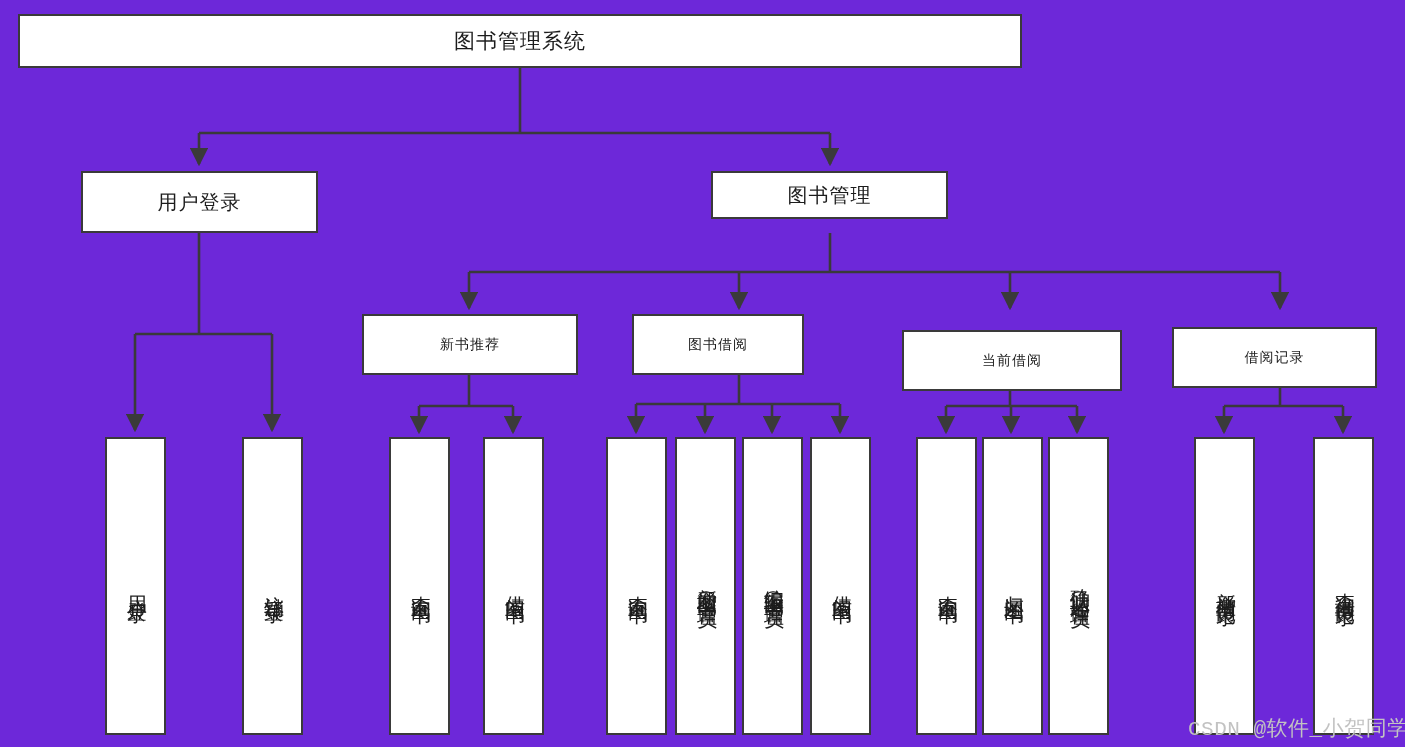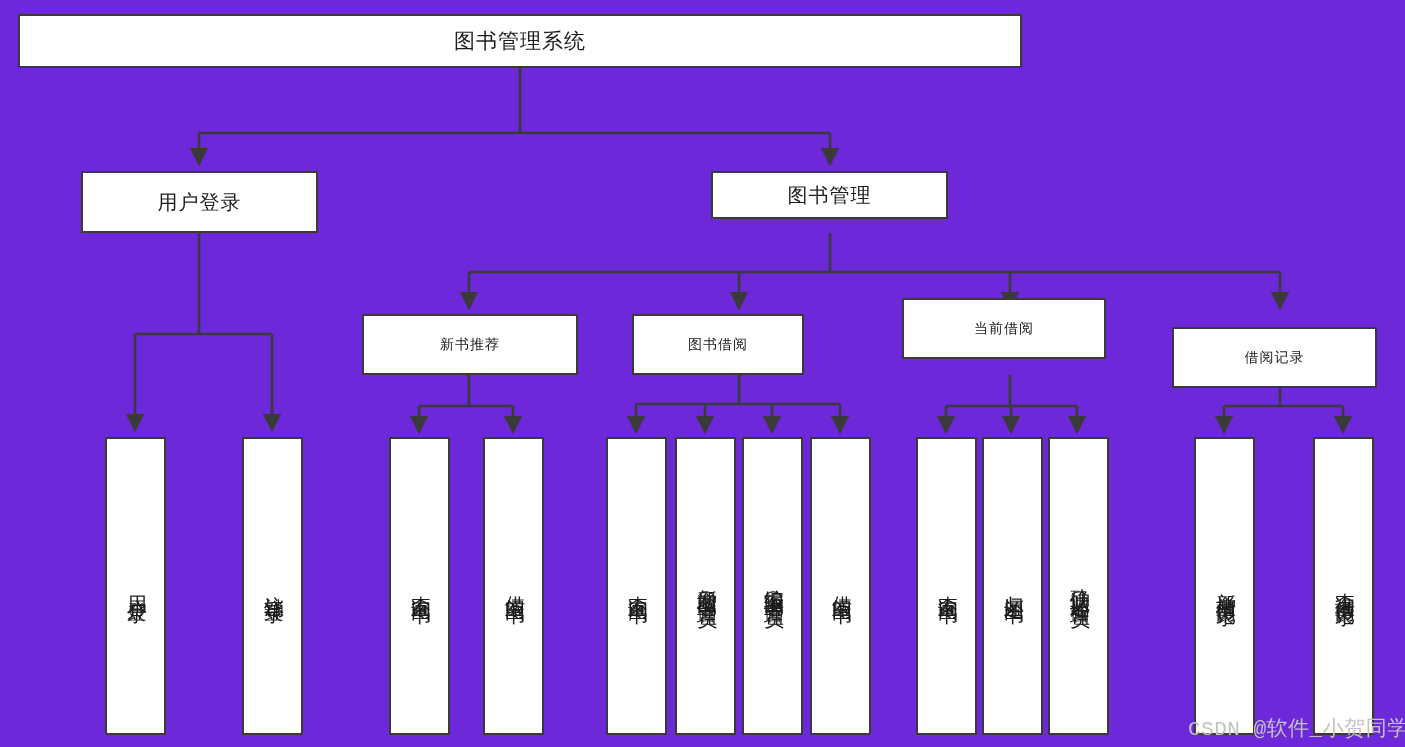--- a/index.html
+++ b/index.html
@@ -135,21 +135,21 @@
   <div class="node lvl1" style="left:711px; top:171px; width:237px; height:48px;">
     <span class="htext">图书管理</span>
   </div>
 
   <div class="node lvl2" style="left:362px; top:314px; width:216px; height:61px;">
     <span class="htext">新书推荐</span>
   </div>
   <div class="node lvl2" style="left:632px; top:314px; width:172px; height:61px;">
     <span class="htext">图书借阅</span>
   </div>
-  <div class="node lvl2" style="left:902px; top:298px; width:204px; height:61px;">
+  <div class="node lvl2" style="left:902px; top:330px; width:220px; height:61px;">
     <span class="htext">当前借阅</span>
   </div>
   <div class="node lvl2" style="left:1172px; top:327px; width:205px; height:61px;">
     <span class="htext">借阅记录</span>
   </div>
 
   <div class="node leaf" style="left:105px; top:437px; width:61px; height:298px;">
     <span class="vtext">用户登录</span>
   </div>
   <div class="node leaf" style="left:242px; top:437px; width:61px; height:298px;">

